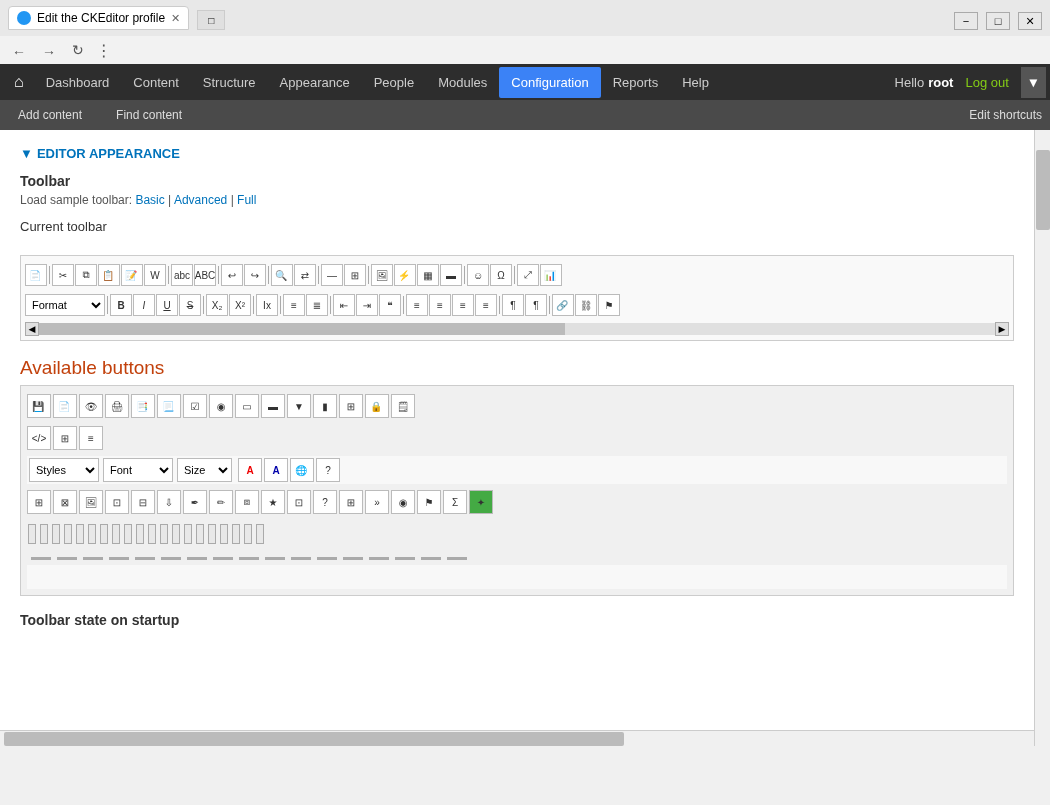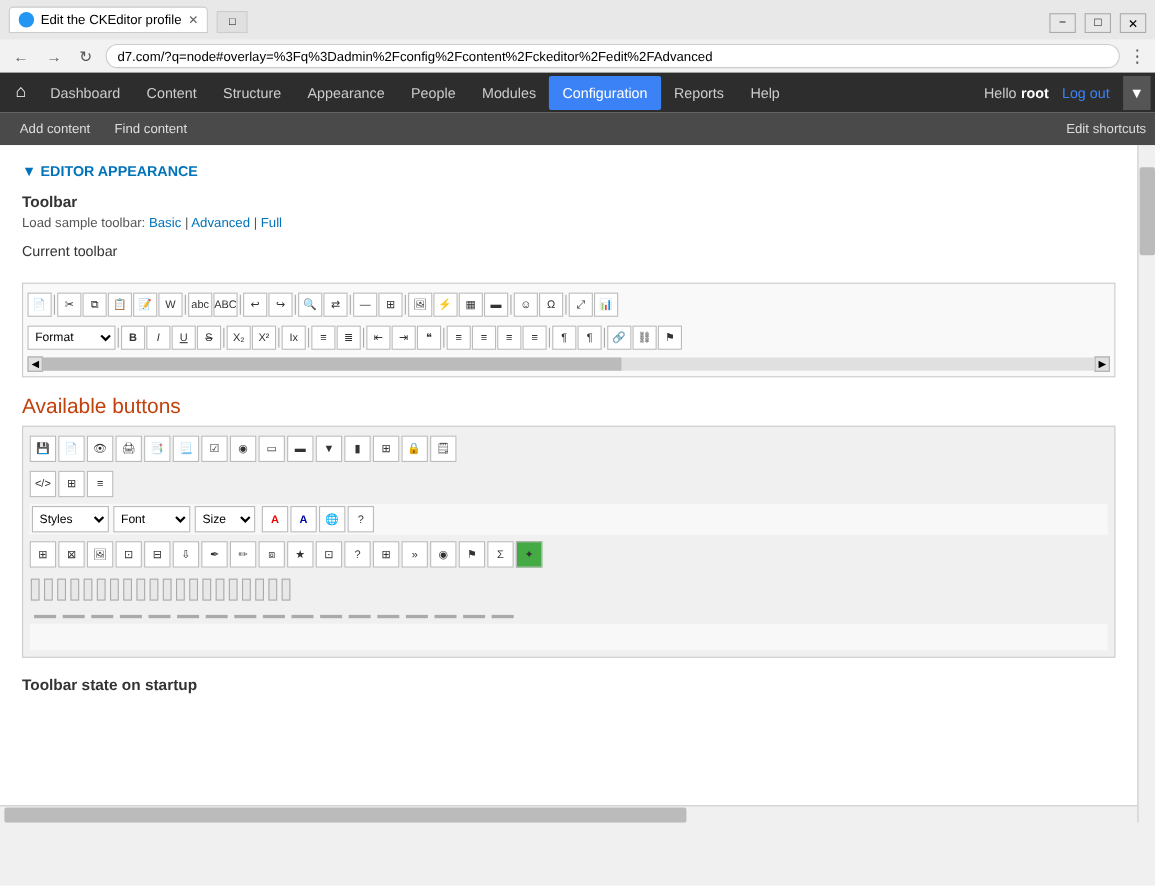--- a/index.html
+++ b/index.html
@@ -18,26 +18,26 @@
     .menu-btn { background: none; border: none; cursor: pointer; color: #555; font-size: 16px; }
 
     
     .main-nav { background: #2d2d2d; display: flex; align-items: center; padding: 0 4px; height: 36px; }
     .main-nav .nav-home { background: none; border: none; color: #fff; font-size: 16px; padding: 6px 10px; cursor: pointer; }
     .main-nav .nav-item { color: #ccc; padding: 8px 12px; cursor: pointer; font-size: 13px; text-decoration: none; display: inline-block; }
     .main-nav .nav-item.active { background: #3b82f6; color: #fff; border-radius: 2px; }
     .main-nav .nav-right { margin-left: auto; display: flex; align-items: center; color: #ccc; font-size: 13px; gap: 4px; }
     .nav-right .hello { color: #ccc; }
     .nav-right .username { color: #fff; font-weight: bold; }
-    .nav-right .logout { color: #3b82f6; cursor: pointer; padding: 8px 8px; }
+    .nav-right .logout { color: #84cc16; cursor: pointer; padding: 8px 8px; }
     .nav-right .arrow-btn { background: #555; border: none; color: #fff; padding: 8px 6px; cursor: pointer; }
 
     
     .secondary-nav { background: #4a4a4a; display: flex; align-items: center; padding: 0 8px; height: 30px; justify-content: space-between; }
-    .secondary-nav .left { display: flex; gap: 2px; }
+    .secondary-nav .left { display: flex; gap: 14px; }
     .secondary-nav .sec-item { color: #ddd; padding: 4px 10px; cursor: pointer; font-size: 12px; }
     .secondary-nav .right { color: #ddd; font-size: 12px; cursor: pointer; }
 
     
     .page-content { background: #fff; padding: 16px 20px; min-height: 600px; }
 
     
     .section-header { color: #0073bb; font-size: 13px; font-weight: bold; display: flex; align-items: center; gap: 4px; margin-bottom: 12px; }
     .section-header .arrow { color: #0073bb; }
 
@@ -91,21 +91,20 @@
       <div class="win-btn">−</div>
       <div class="win-btn">□</div>
       <div class="win-btn close-btn">✕</div>
     </div>
   </div>
 
   <div class="browser-urlbar">
     <button class="nav-btn">←</button>
     <button class="nav-btn">→</button>
     <button class="nav-btn">↻</button>
-    <input class="url-bar" type="text" value="d7.com/?q=node#overlay=%3Fq%3Dadmin%2Fconfig%2Fcontent%2Fckeditor%2Fedit%2FAdvanced" style="">
     <button class="menu-btn">⋮</button>
   </div>
 </div>
 
 <nav class="main-nav">
   <button class="nav-home">⌂</button>
   <a class="nav-item">Dashboard</a>
   <a class="nav-item">Content</a>
   <a class="nav-item">Structure</a>
   <a class="nav-item">Appearance</a>

